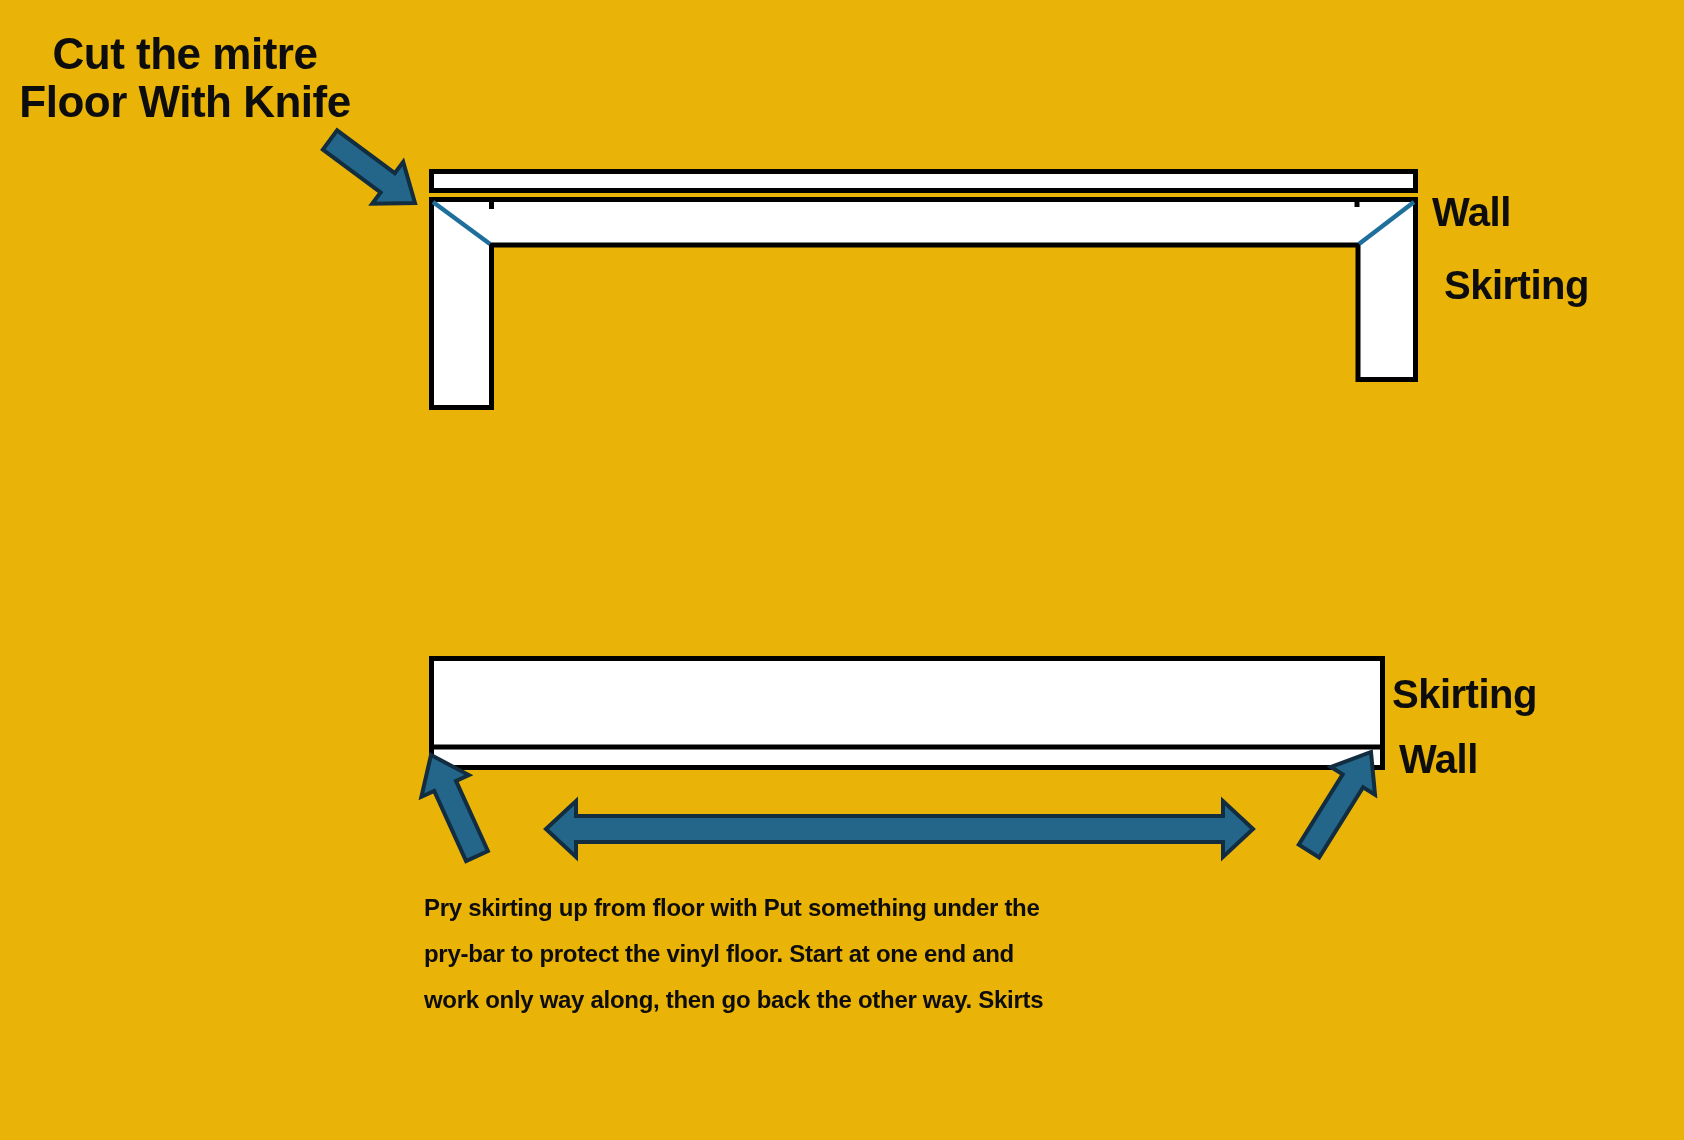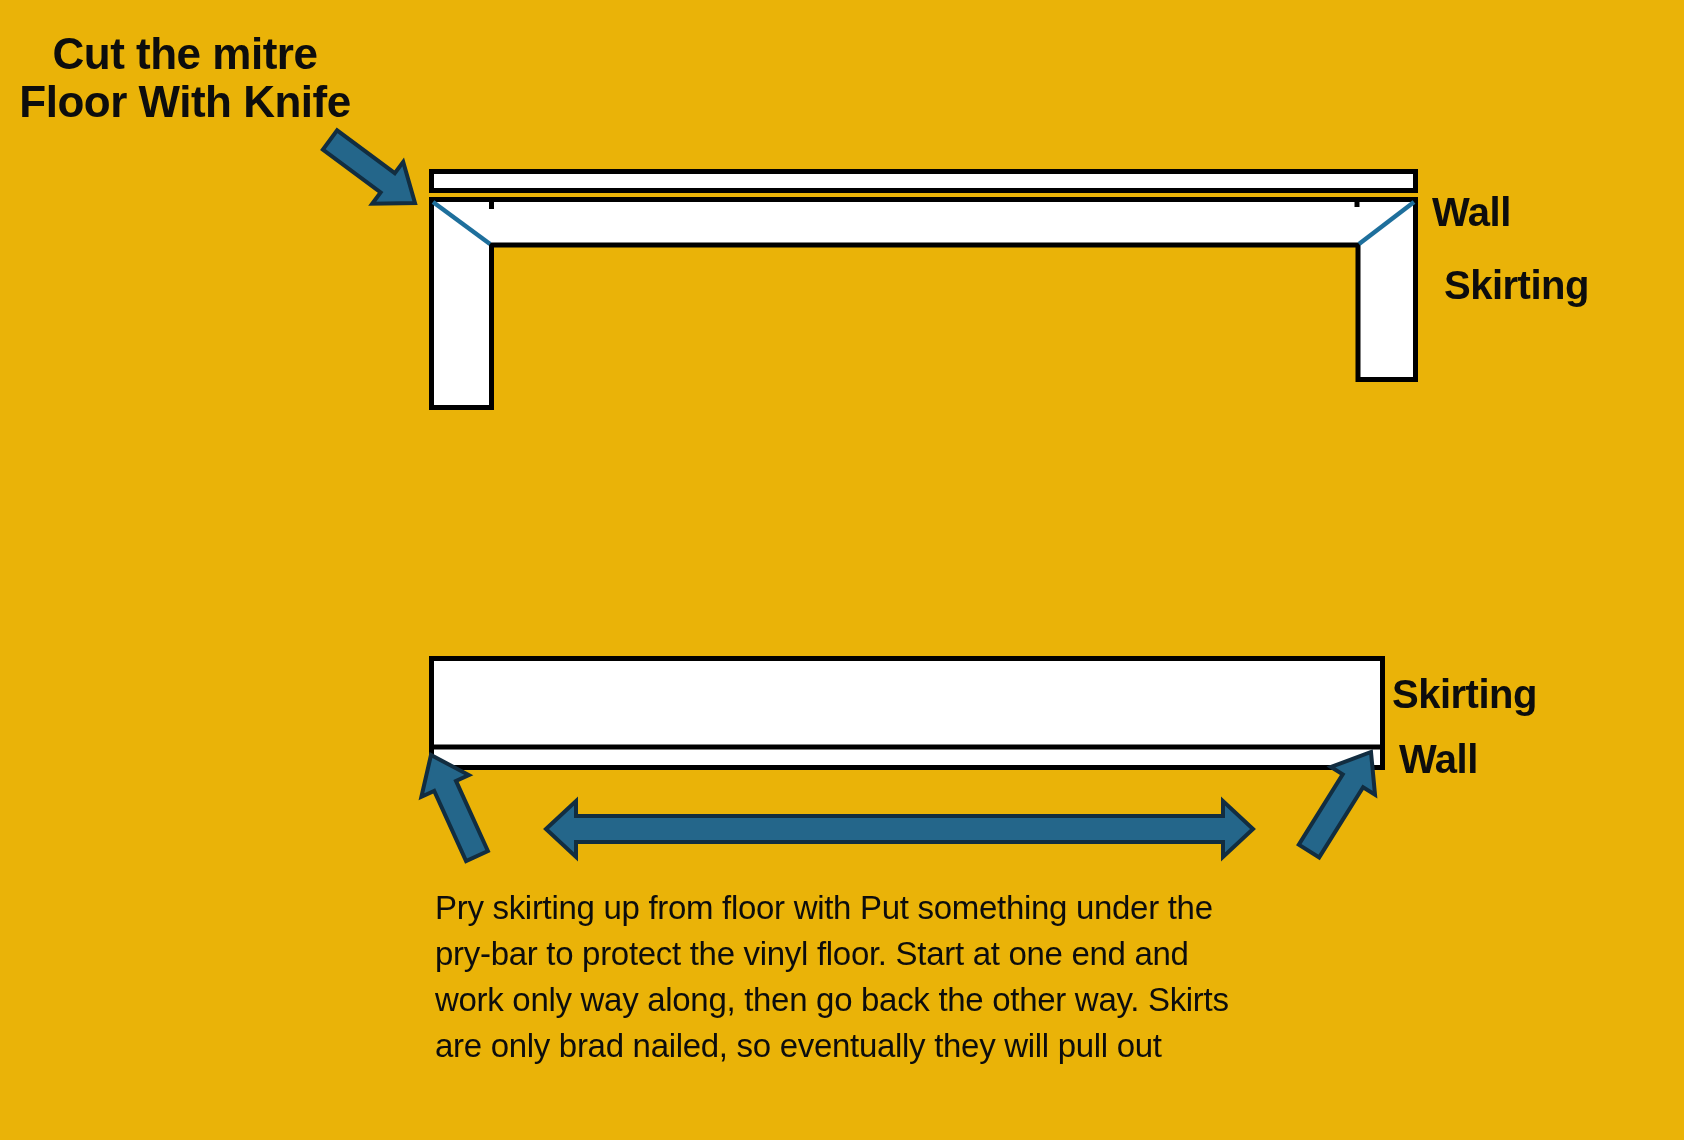--- a/index.html
+++ b/index.html
@@ -22,22 +22,22 @@
     position:absolute;
     font-size:40px;font-weight:600;line-height:1;
     letter-spacing:-0.5px;
     white-space:nowrap;
   }
   .wall-label{left:1432px;top:160px;margin-top:32px;}
   .skirting-top-label{left:1444px;top:265px;}
   .skirting-bottom-label{left:1392px;top:674px;}
   .floor-label{left:1399px;top:739px;}
   .instructions{
-    position:absolute;left:435px;top:885px;width:960px;
-    font-size:33px;font-weight:400;line-height:46px;
+    position:absolute;left:424px;top:885px;width:960px;
+    font-size:24px;font-weight:700;line-height:46px;
     letter-spacing:-0.3px;
   }
 </style>
 </head>
 <body>
 
 <div class="canvas">
 
   <div class="heading">
     <div>Cut the mitre</div>
@@ -71,16 +71,15 @@
 
   <div class="side-label wall-label">Wall</div>
   <div class="side-label skirting-top-label">Skirting</div>
   <div class="side-label skirting-bottom-label">Skirting</div>
   <div class="side-label floor-label">Wall</div>
 
   <div class="instructions">
     <div>Pry skirting up from floor with Put something under the</div>
     <div>pry-bar to protect the vinyl floor. Start at one end and</div>
     <div>work only way along, then go back the other way. Skirts</div>
-    <div>are only brad nailed, so eventually they will pull out</div>
   </div>
 
 </div>
 
 </body></html>

